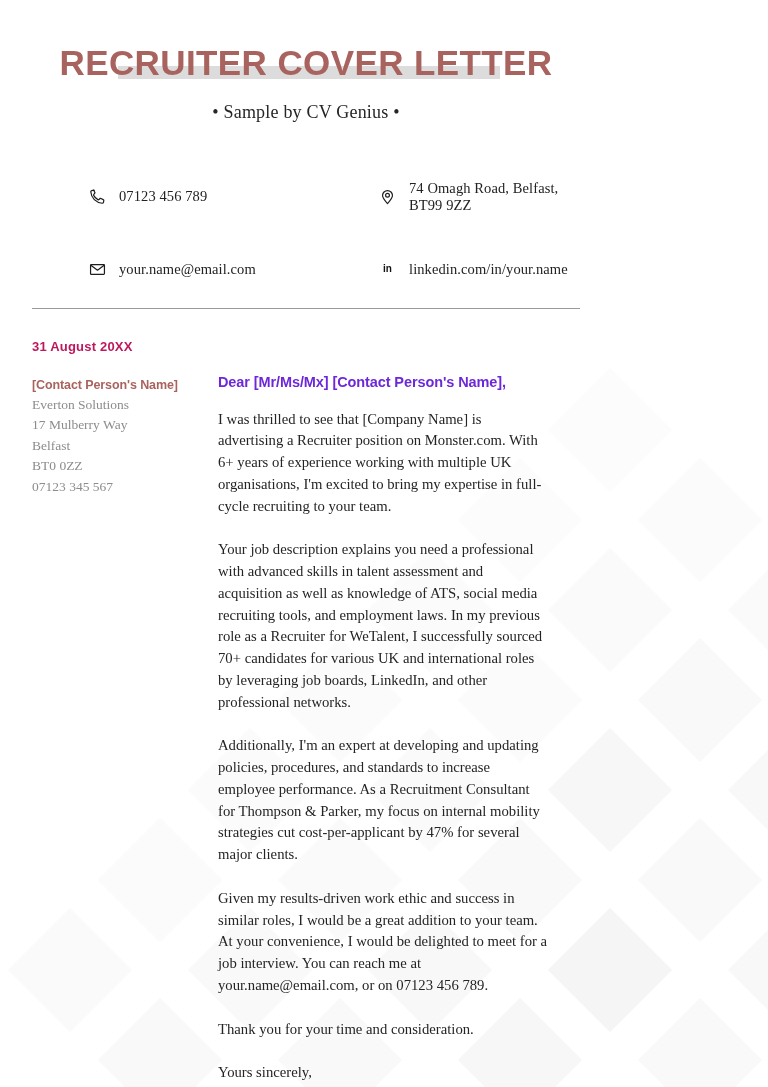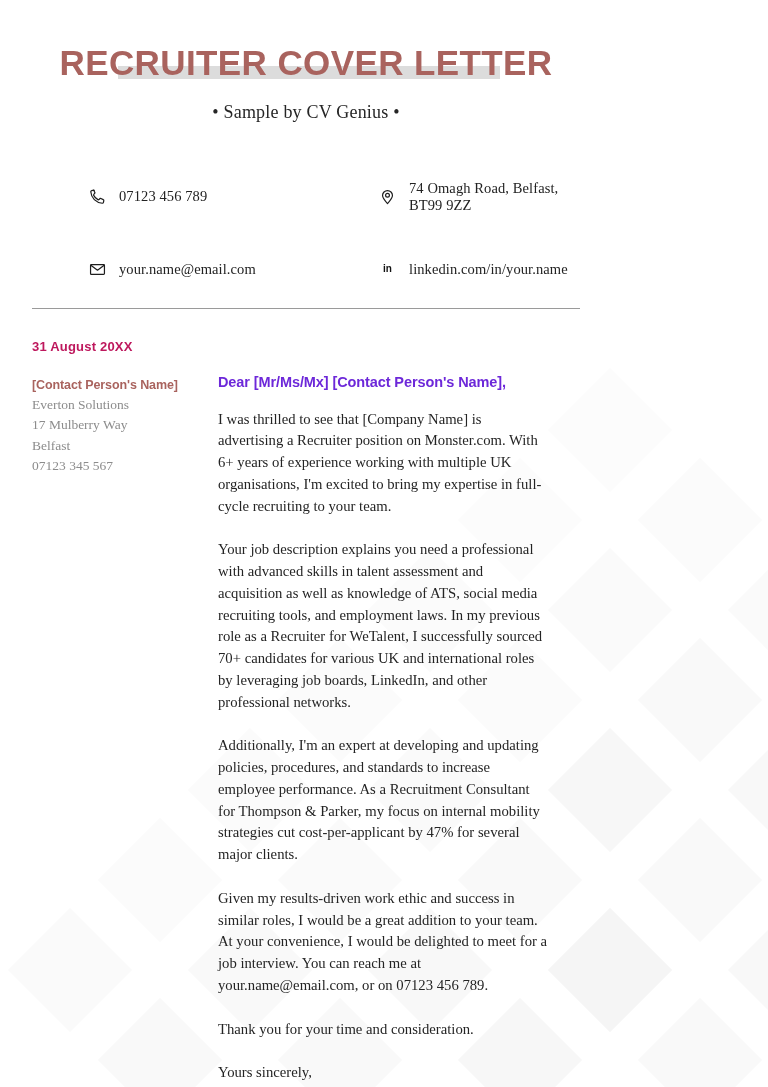--- a/index.html
+++ b/index.html
@@ -275,20 +275,21 @@
 
   <div class="date-line">31 August 20XX</div>
 
   <div class="letter">
 
     <div class="recipient">
       <div class="r-name">[Contact Person's Name]</div>
       <div class="r-line">Everton Solutions</div>
       <div class="r-line">17 Mulberry Way</div>
       <div class="r-line">Belfast</div>
+      <div class="r-line">BT0 0ZZ</div>
       <div class="r-line">07123 345 567</div>
     </div>
 
     <div class="body-col">
       <p class="salutation">Dear [Mr/Ms/Mx] [Contact Person's Name],</p>
 
       <p class="para">I was thrilled to see that [Company Name] is advertising a Recruiter position on Monster.com. With 6+ years of experience working with multiple UK organisations, I'm excited to bring my expertise in full-cycle recruiting to your team.</p>
       <p class="para">Your job description explains you need a professional with advanced skills in talent assessment and acquisition as well as knowledge of ATS, social media recruiting tools, and employment laws. In my previous role as a Recruiter for WeTalent, I successfully sourced 70+ candidates for various UK and international roles by leveraging job boards, LinkedIn, and other professional networks.</p>
       <p class="para">Additionally, I'm an expert at developing and updating policies, procedures, and standards to increase employee performance. As a Recruitment Consultant for Thompson &amp; Parker, my focus on internal mobility strategies cut cost-per-applicant by 47% for several major clients.</p>
       <p class="para">Given my results-driven work ethic and success in similar roles, I would be a great addition to your team. At your convenience, I would be delighted to meet for a job interview. You can reach me at your.name@email.com, or on 07123 456 789.</p>

